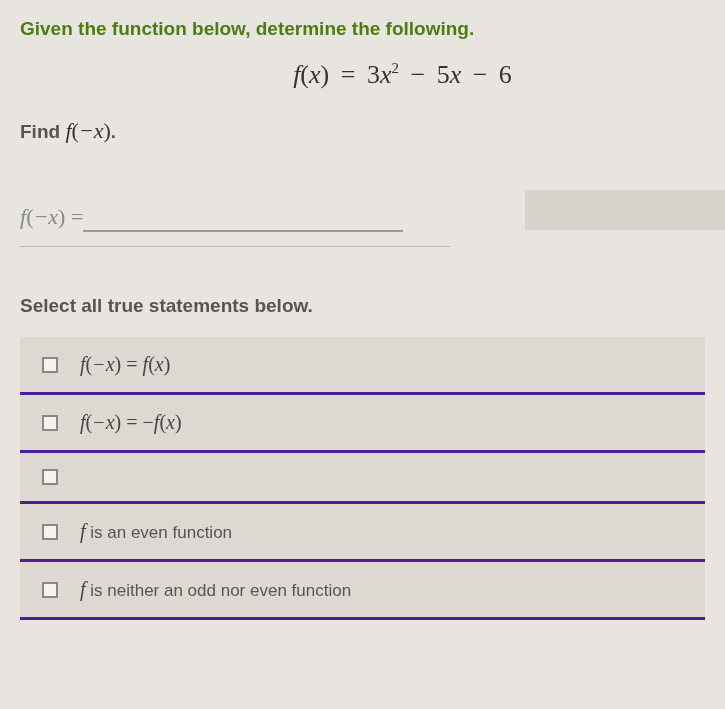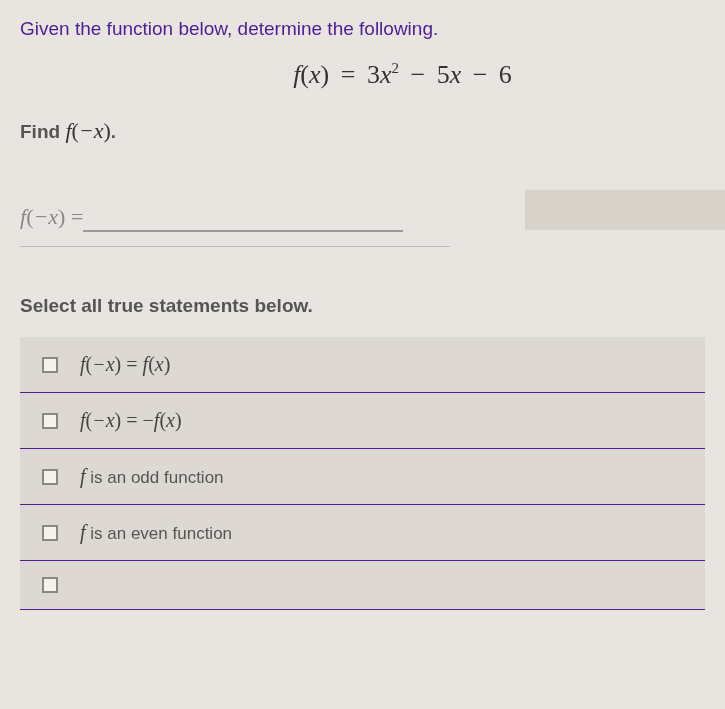--- a/index.html
+++ b/index.html
@@ -11,22 +11,22 @@
       font-family: Arial, Helvetica, sans-serif;
       background: #e8e5e0;
       width: 725px;
       height: 709px;
       padding: 18px 20px;
       color: #4a4a4a;
       overflow: hidden;
     }
     .intro {
       font-size: 19px;
-      font-weight: normal;
-      color: #4c1d95;
+      font-weight: bold;
+      color: #4d7c0f;
       margin-bottom: 20px;
     }
     .formula-row {
       text-align: center;
       margin: 18px 0 28px 0;
       padding-left: 80px;
     }
     .formula {
       font-family: 'Times New Roman', serif;
       font-style: italic;
@@ -103,21 +103,21 @@
       margin-bottom: 48px;
     }
     .select-title {
       font-size: 19px;
       font-weight: bold;
       color: #555;
       margin-bottom: 20px;
     }
     .option-row {
       background: #ddd9d2;
-      border-bottom: 1px solid #4c1d95;
+      border-bottom: 3px solid #4c1d95;
       padding: 16px 22px;
       display: flex;
       align-items: center;
       gap: 22px;
       cursor: pointer;
     }
     .cbox {
       width: 16px;
       height: 16px;
       border: 2px solid #888;
@@ -183,27 +183,27 @@
 
 <div class="option-row">
   <div class="cbox"></div>
   <div class="opt-text">
     <span class="it">f</span><span class="paren">(</span><span class="it">−x</span><span class="paren">)</span><span> = </span><span>−</span><span class="it">f</span><span class="paren">(</span><span class="it">x</span><span class="paren">)</span>
   </div>
 </div>
 
 <div class="option-row">
   <div class="cbox"></div>
-  <div class="opt-text">
-    <span class="it">f</span><span class="plain"> is an odd function</span>
-  </div>
 </div>
 
 <div class="option-row">
   <div class="cbox"></div>
   <div class="opt-text">
     <span class="it">f</span><span class="plain"> is an even function</span>
   </div>
 </div>
 
 <div class="option-row">
   <div class="cbox"></div>
+  <div class="opt-text">
+    <span class="it">f</span><span class="plain"> is neither an odd nor even function</span>
+  </div>
 </div>
 
 </body></html>

